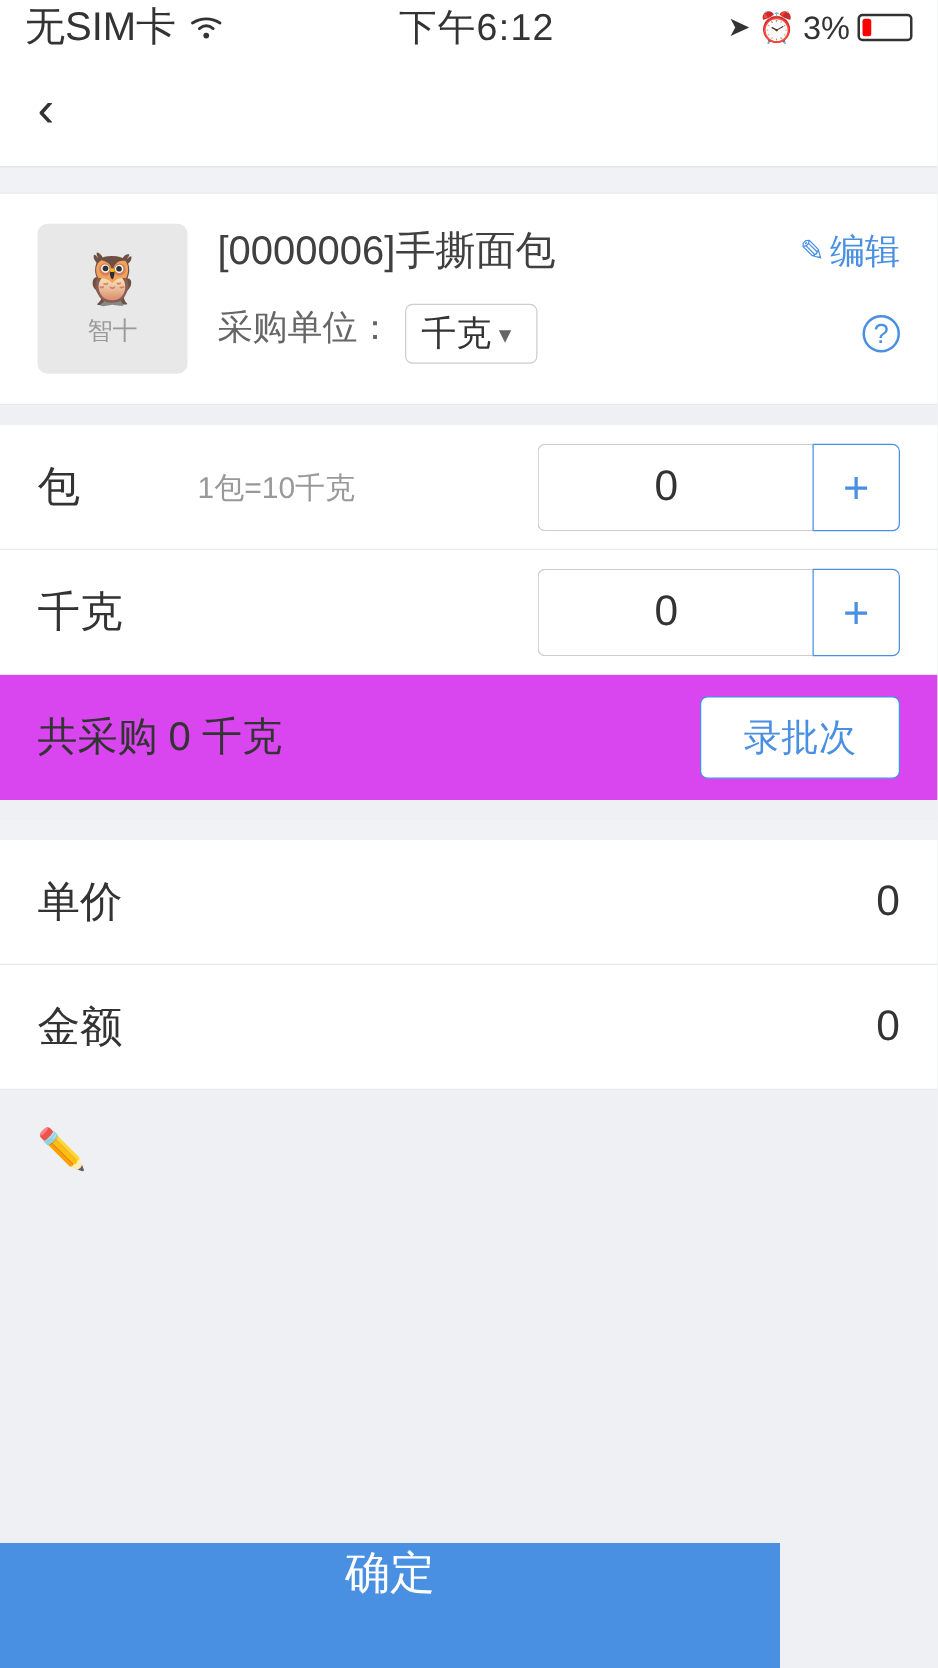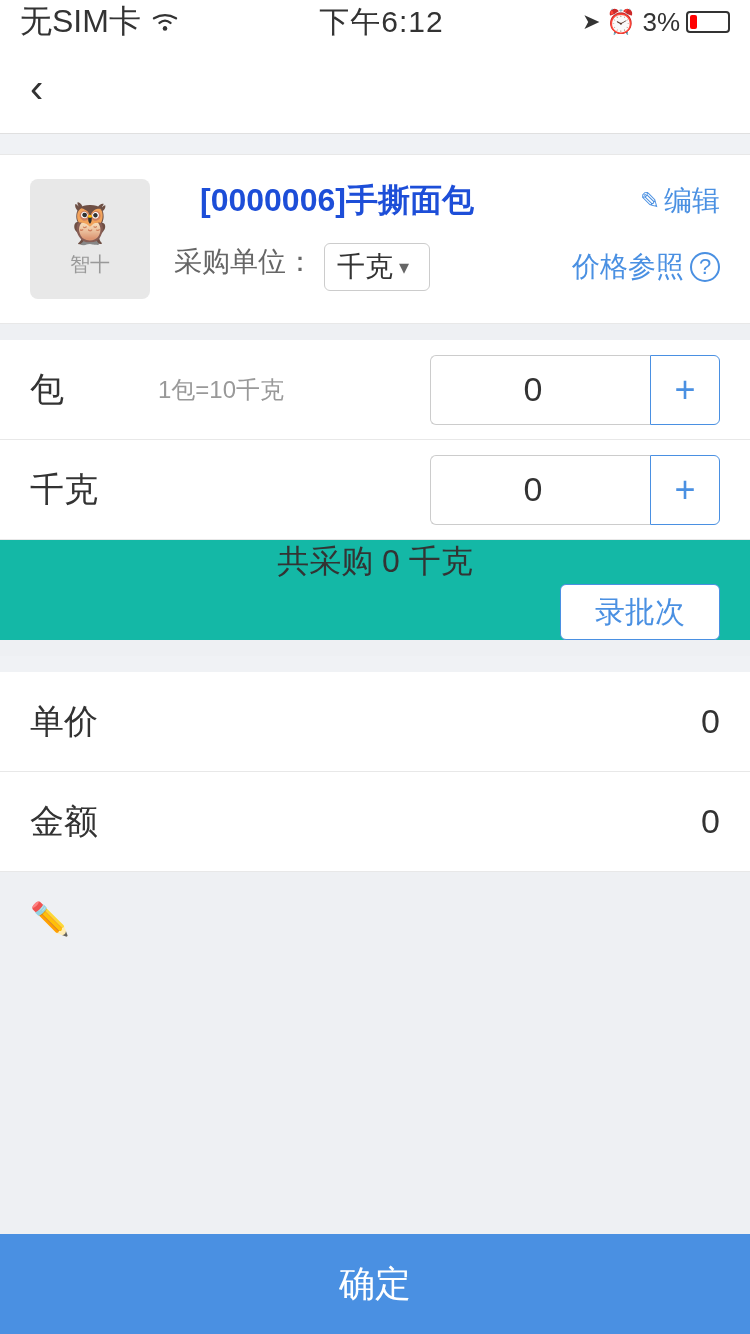--- a/index.html
+++ b/index.html
@@ -123,23 +123,22 @@
     .product-info {
       flex: 1;
     }
     .product-info-row1 {
       display: flex;
       align-items: center;
       justify-content: space-between;
     }
     .product-name {
       font-size: 32px;
-      color: #1d4ed8;
-      font-weight: 700;
-      margin-left: 26px;
+      color: #404040;
+      font-weight: 400;
     }
     .product-edit {
       font-size: 28px;
       color: #4a90e2;
       display: flex;
       align-items: center;
       gap: 4px;
       cursor: pointer;
     }
     .product-info-row2 {
@@ -240,26 +239,25 @@
       display: flex;
       align-items: center;
       justify-content: center;
       font-size: 36px;
       color: #4a90e2;
       cursor: pointer;
     }
 
     
     .summary-row {
-      background: #14b8a6;
+      background: #d946ef;
       display: flex;
       align-items: center;
       padding: 0 30px;
       height: 100px;
-      flex-direction: column;
     }
     .summary-text {
       font-size: 32px;
       color: #333;
     }
     .batch-btn {
       margin-left: auto;
       width: 160px;
       height: 66px;
       border: 1px solid #4a90e2;
@@ -318,25 +316,24 @@
     .content-body {
       min-height: 400px;
       background: #eef0f3;
     }
 
     
     .confirm-btn {
       position: fixed;
       bottom: 0;
       left: 0;
-      width: 750px;
+      width: 624px;
       height: 100px;
       background: #4a90e2;
       display: flex;
-      align-items: center;
       justify-content: center;
       font-size: 36px;
       color: #fff;
       font-weight: 500;
       cursor: pointer;
       border: none;
     }
 
     
     .wifi-svg { width: 32px; height: 22px; }
@@ -386,21 +383,20 @@
     </div>
     <div class="product-info-row2">
       <div style="display:flex; align-items:flex-start;">
         <span class="purchase-unit-label">采购单位：</span>
         <span class="unit-select">
           <span>千克</span>
           <span style="font-size:20px; color:#666;">▾</span>
         </span>
       </div>
       <div class="price-ref">
-        <span>价格参照</span>
         <span class="price-ref-help">?</span>
       </div>
     </div>
   </div>
 </div>
 
 <div class="section-divider"></div>
 
 <div class="input-section">
   <div class="input-row">

